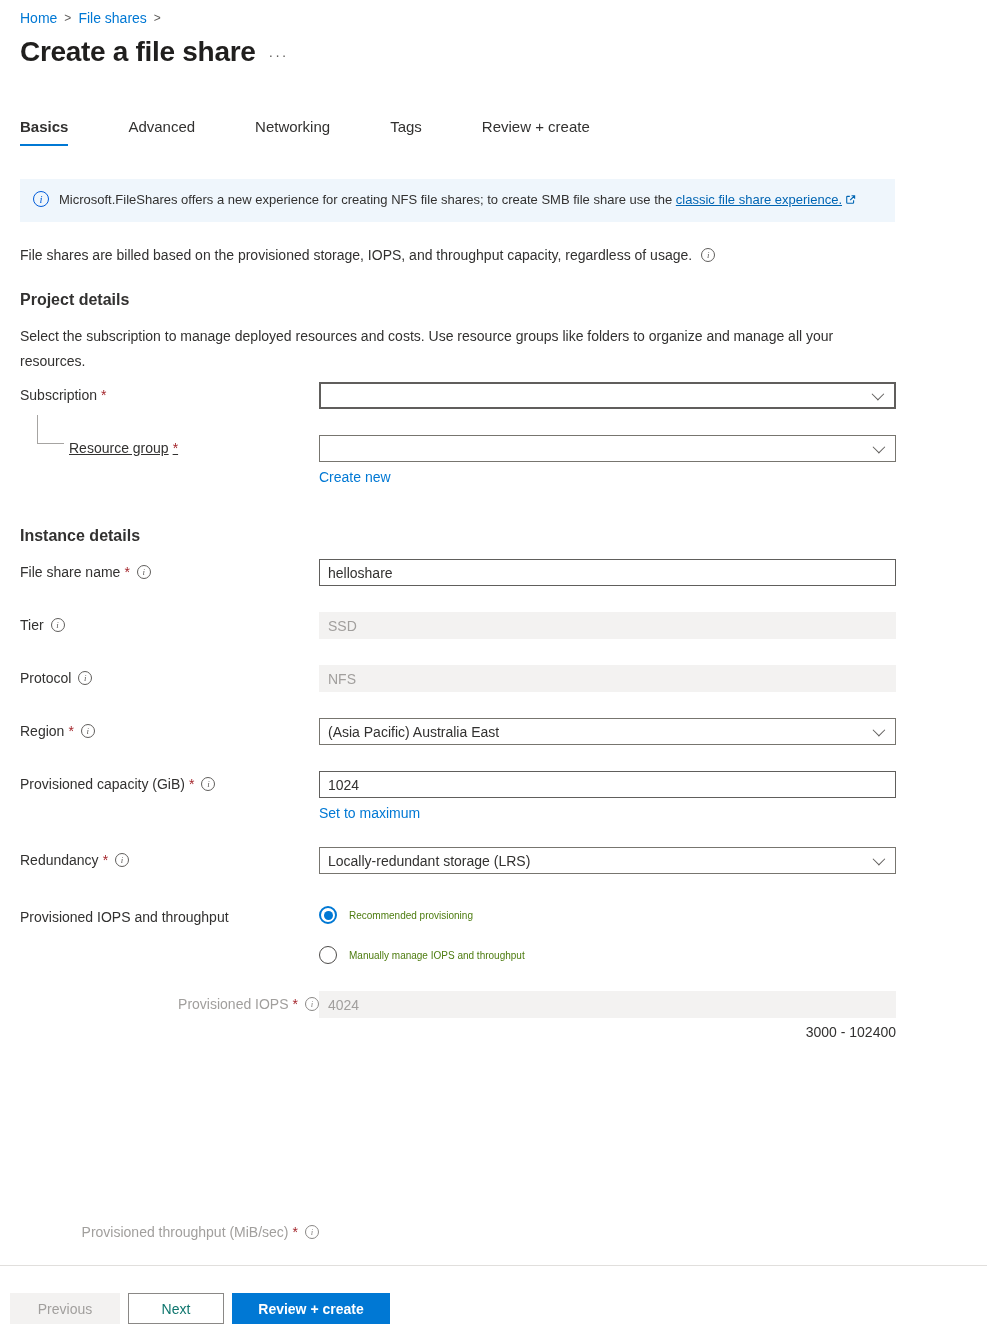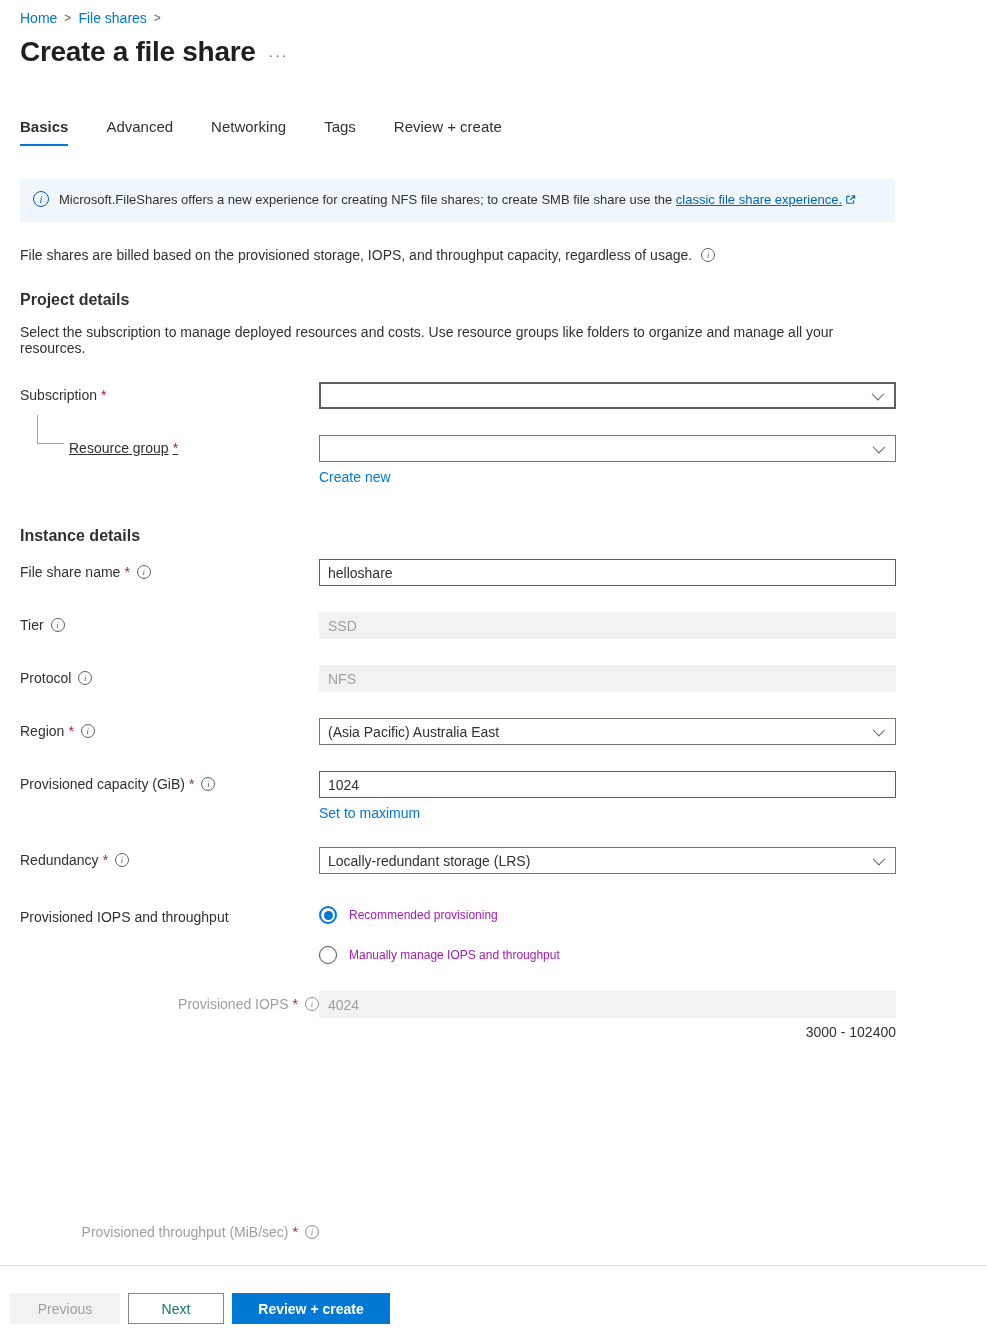--- a/index.html
+++ b/index.html
@@ -16,36 +16,36 @@
   .breadcrumb { font-size: 14px; margin-bottom: 10px; display: flex; align-items: center; gap: 7px; }
   .breadcrumb a { color: #0078d4; text-decoration: none; cursor: pointer; }
   .breadcrumb .sep { color: #605e5c; font-size: 12px; }
 
   
   .title-row { display: flex; align-items: center; gap: 13px; margin-bottom: 50px; }
   .page-title { font-size: 28px; font-weight: 700; color: #201f1e; letter-spacing: -0.3px; }
   .ellipsis-btn { color: #605e5c; font-size: 14px; letter-spacing: 2px; cursor: pointer; padding-top: 6px; }
 
   
-  .tabs { display: flex; gap: 38px; margin-bottom: 33px; }
+  .tabs { display: flex; gap: 60px; margin-bottom: 33px; }
   .tab { font-size: 15px; color: #323130; padding-bottom: 9px; border-bottom: 2px solid transparent; cursor: pointer; }
   .tab.active { font-weight: 700; border-bottom-color: #0078d4; }
 
   
   .banner { width: 875px; background: #eff6fc; padding: 11px 14px 12px 13px; display: flex; gap: 10px; margin-bottom: 25px; }
   .banner-icon { flex: 0 0 auto; width: 16px; height: 16px; border: 1px solid #015cda; border-radius: 50%; color: #015cda;
     font-size: 11px; font-style: italic; font-family: "Liberation Serif", serif; display: flex; align-items: center; justify-content: center; margin-top: 1px; }
   .banner-text { font-size: 13px; line-height: 19px; color: #323130; max-width: 800px; }
   .banner-text a { color: #0065b3; text-decoration: underline; cursor: pointer; }
   .ext-icon { display: inline-block; vertical-align: -1px; margin-left: 3px; }
 
   .billing-note { font-size: 14px; color: #323130; margin-bottom: 28px; display: flex; align-items: center; }
 
   .section-heading { font-size: 16px; font-weight: 700; color: #323130; margin-bottom: 15px; }
-  .section-desc { font-size: 14px; line-height: 16px; color: #323130; max-width: 868px; margin-bottom: 26px; }
+  .section-desc { font-size: 14px; line-height: 25px; color: #323130; max-width: 868px; margin-bottom: 8px; }
 
   
   .info-icon { display: inline-flex; align-items: center; justify-content: center; width: 14px; height: 14px;
     border: 1px solid #605e5c; border-radius: 50%; color: #605e5c; font-size: 9px; font-style: italic;
     font-family: "Liberation Serif", serif; margin-left: 7px; flex: 0 0 auto; cursor: default; }
   .billing-note .info-icon { margin-left: 9px; }
 
   .req { color: #a4262c; margin-left: 4px; }
 
   
@@ -75,21 +75,21 @@
     border-left: 1px solid #a6a4a2; border-bottom: 1px solid #a6a4a2; }
   .rg-indent { padding-left: 49px; text-decoration: underline; }
 
   
   .radio-group { display: flex; flex-direction: column; gap: 22px; padding-top: 2px; }
   .radio-row { display: flex; align-items: center; gap: 12px; cursor: pointer; }
   .radio-outer { width: 18px; height: 18px; border-radius: 50%; border: 1px solid #4d4b49; background: #fff;
     display: flex; align-items: center; justify-content: center; flex: 0 0 auto; }
   .radio-outer.selected { border: 2px solid #0078d4; }
   .radio-outer.selected .radio-dot { width: 9px; height: 9px; border-radius: 50%; background: #0078d4; }
-  .radio-label { font-size: 12px; color: #a21caf; }
+  .radio-label { font-size: 10px; color: #4d7c0f; }
 
   .range-note { text-align: right; font-size: 14px; color: #323130; margin-top: 6px; }
 
   
   .footer { position: absolute; left: 0; right: 0; top: 1265px; border-top: 1px solid #e1dfdd; }
   .footer-buttons { display: flex; gap: 8px; padding: 27px 0 0 10px; }
   .btn { height: 31px; font-size: 14px; font-family: inherit; display: inline-flex; align-items: center;
     justify-content: center; cursor: pointer; border: 1px solid transparent; background: none; }
   .btn-previous { min-width: 110px; background: #f3f2f1; color: #a19f9d; border-color: #f3f2f1; cursor: default; }
   .btn-next { min-width: 96px; background: #ffffff; color: #0f766e; border-color: #8a8886; }

